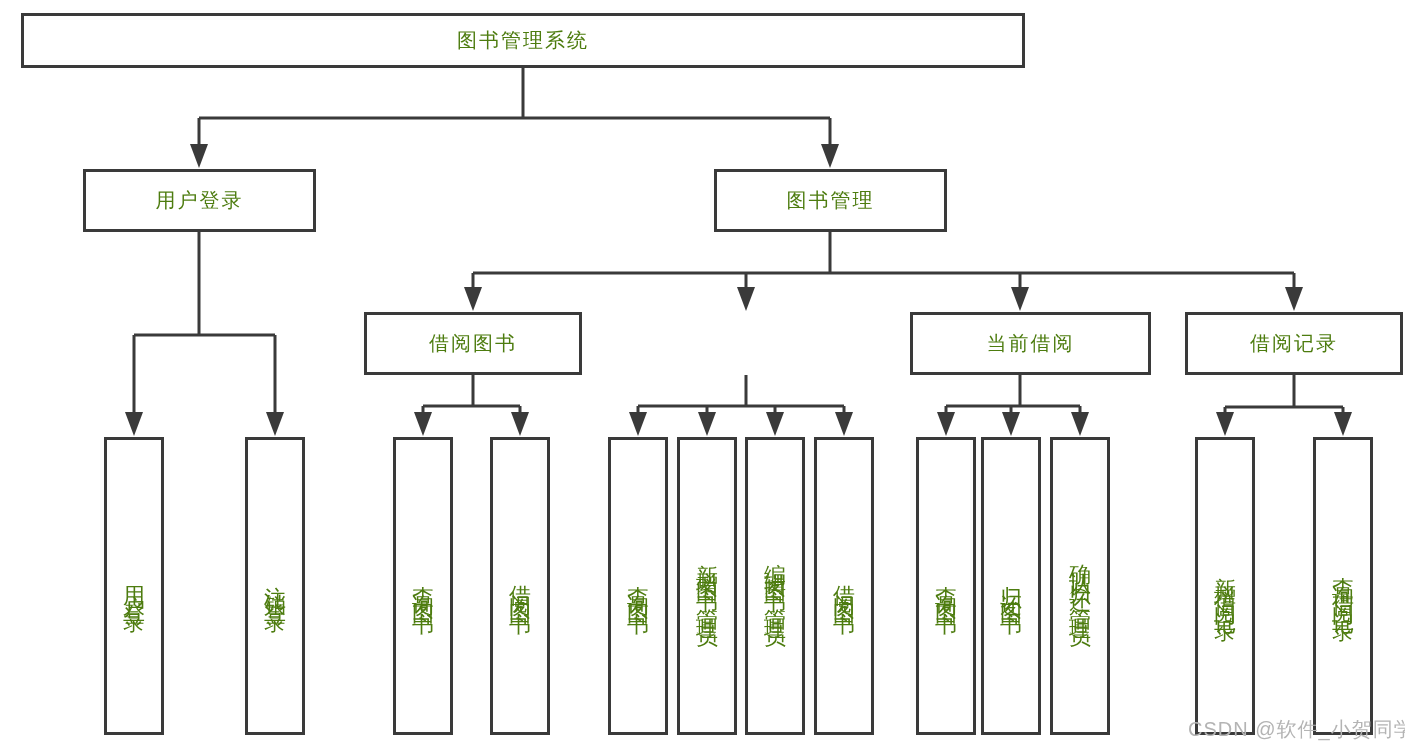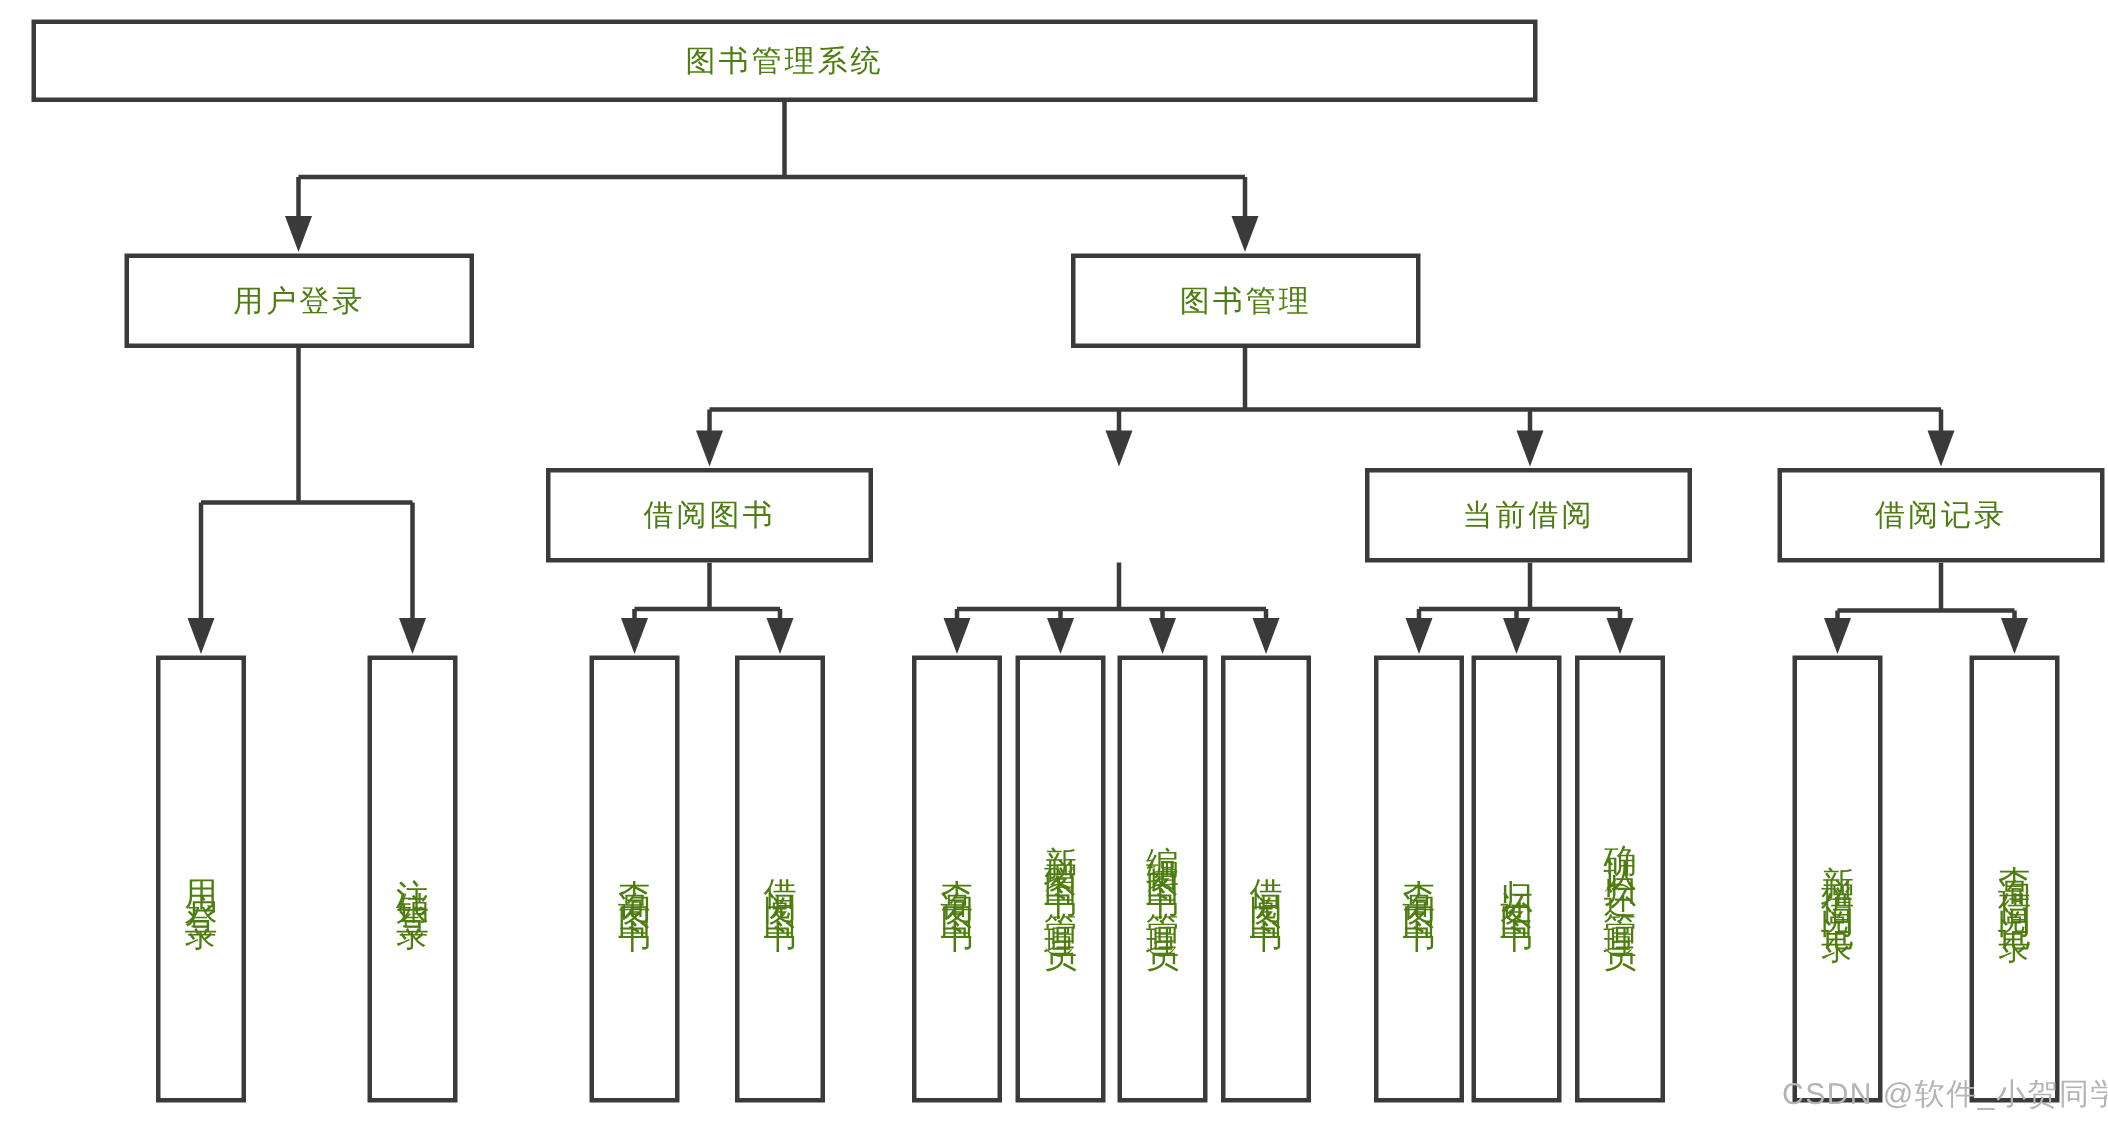--- a/index.html
+++ b/index.html
@@ -91,21 +91,21 @@
       <polygon points="1334,412 1352,412 1343,436"></polygon>
     </g>
   </svg>
 
   <div class="box hbox root">图书管理系统</div>
 
   <div class="box hbox" style="left:83px;top:169px;width:233px;height:63px">用户登录</div>
   <div class="box hbox" style="left:714px;top:169px;width:233px;height:63px">图书管理</div>
 
   <div class="box hbox" style="left:364px;top:312px;width:218px;height:63px">借阅图书</div>
-  <div class="box hbox" style="left:910px;top:312px;width:218px;height:63px">当前借阅</div>
+  <div class="box hbox" style="left:910px;top:312px;width:241px;height:63px">当前借阅</div>
   <div class="box hbox" style="left:1185px;top:312px;width:218px;height:63px">借阅记录</div>
 
   <div class="box leaf" style="left:104px">用户登录</div>
   <div class="box leaf" style="left:245px">注销登录</div>
 
   <div class="box leaf" style="left:393px">查询图书</div>
   <div class="box leaf" style="left:490px">借阅图书</div>
 
   <div class="box leaf" style="left:608px">查询图书</div>
   <div class="box leaf" style="left:677px">新增图书（管理员）</div>

